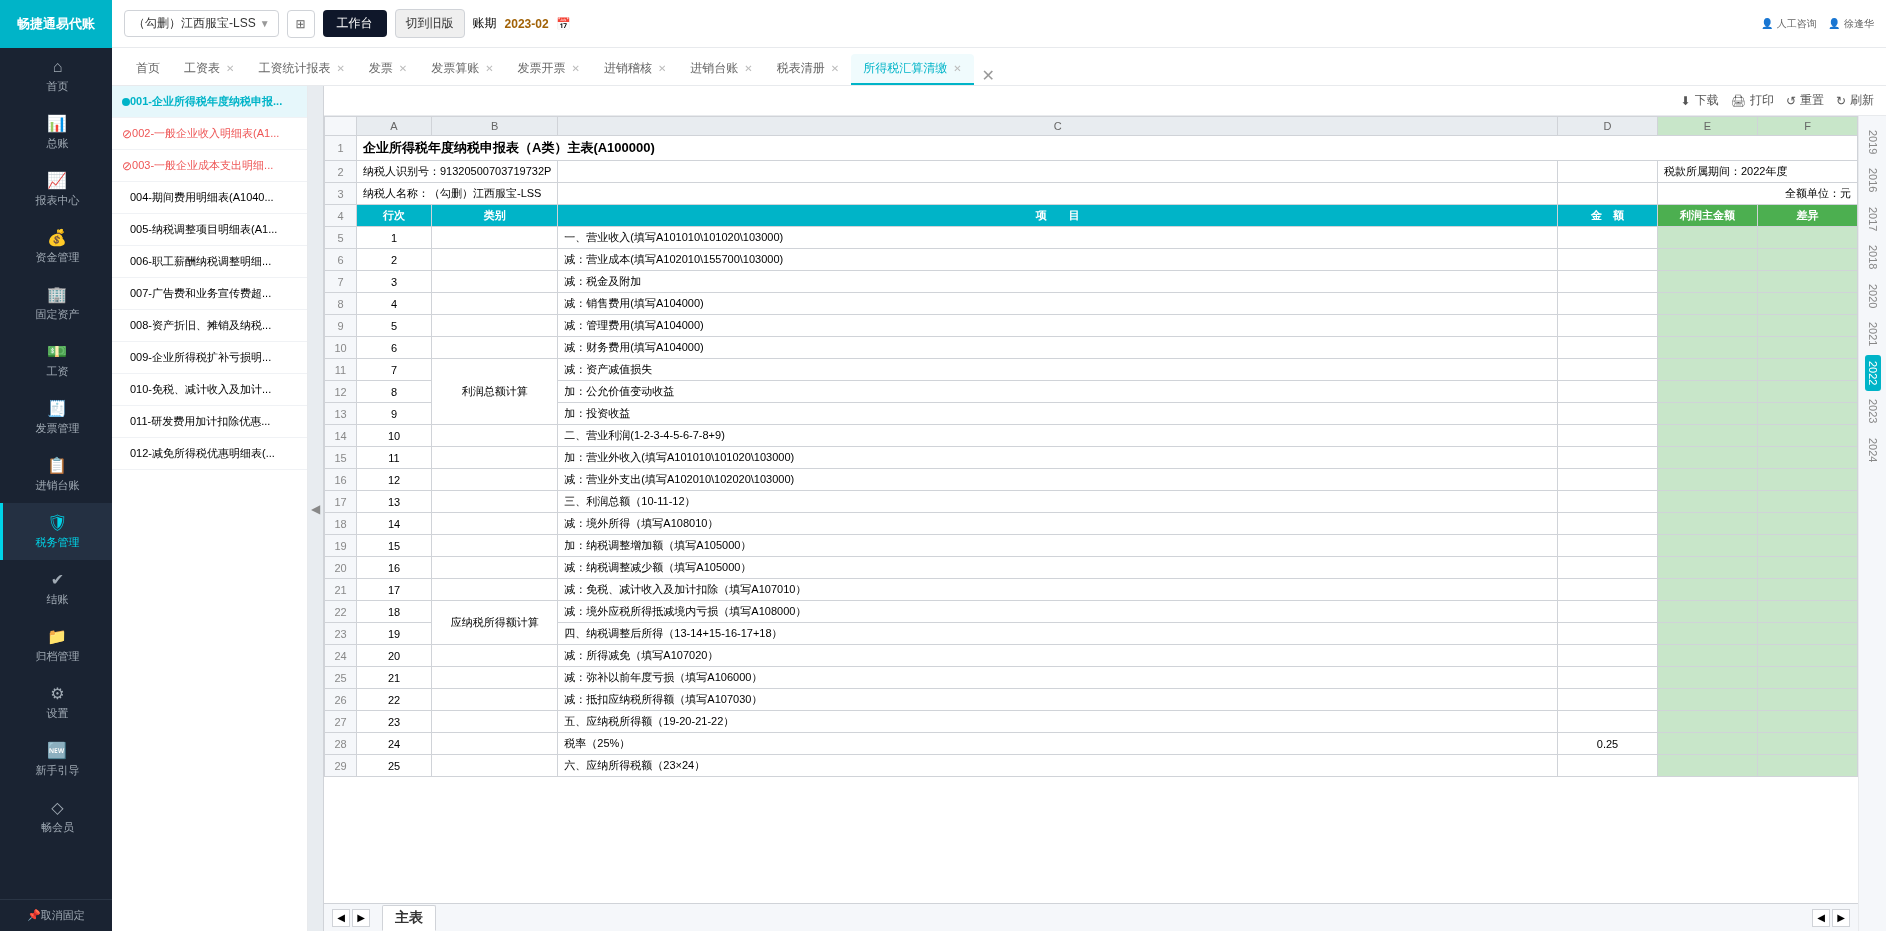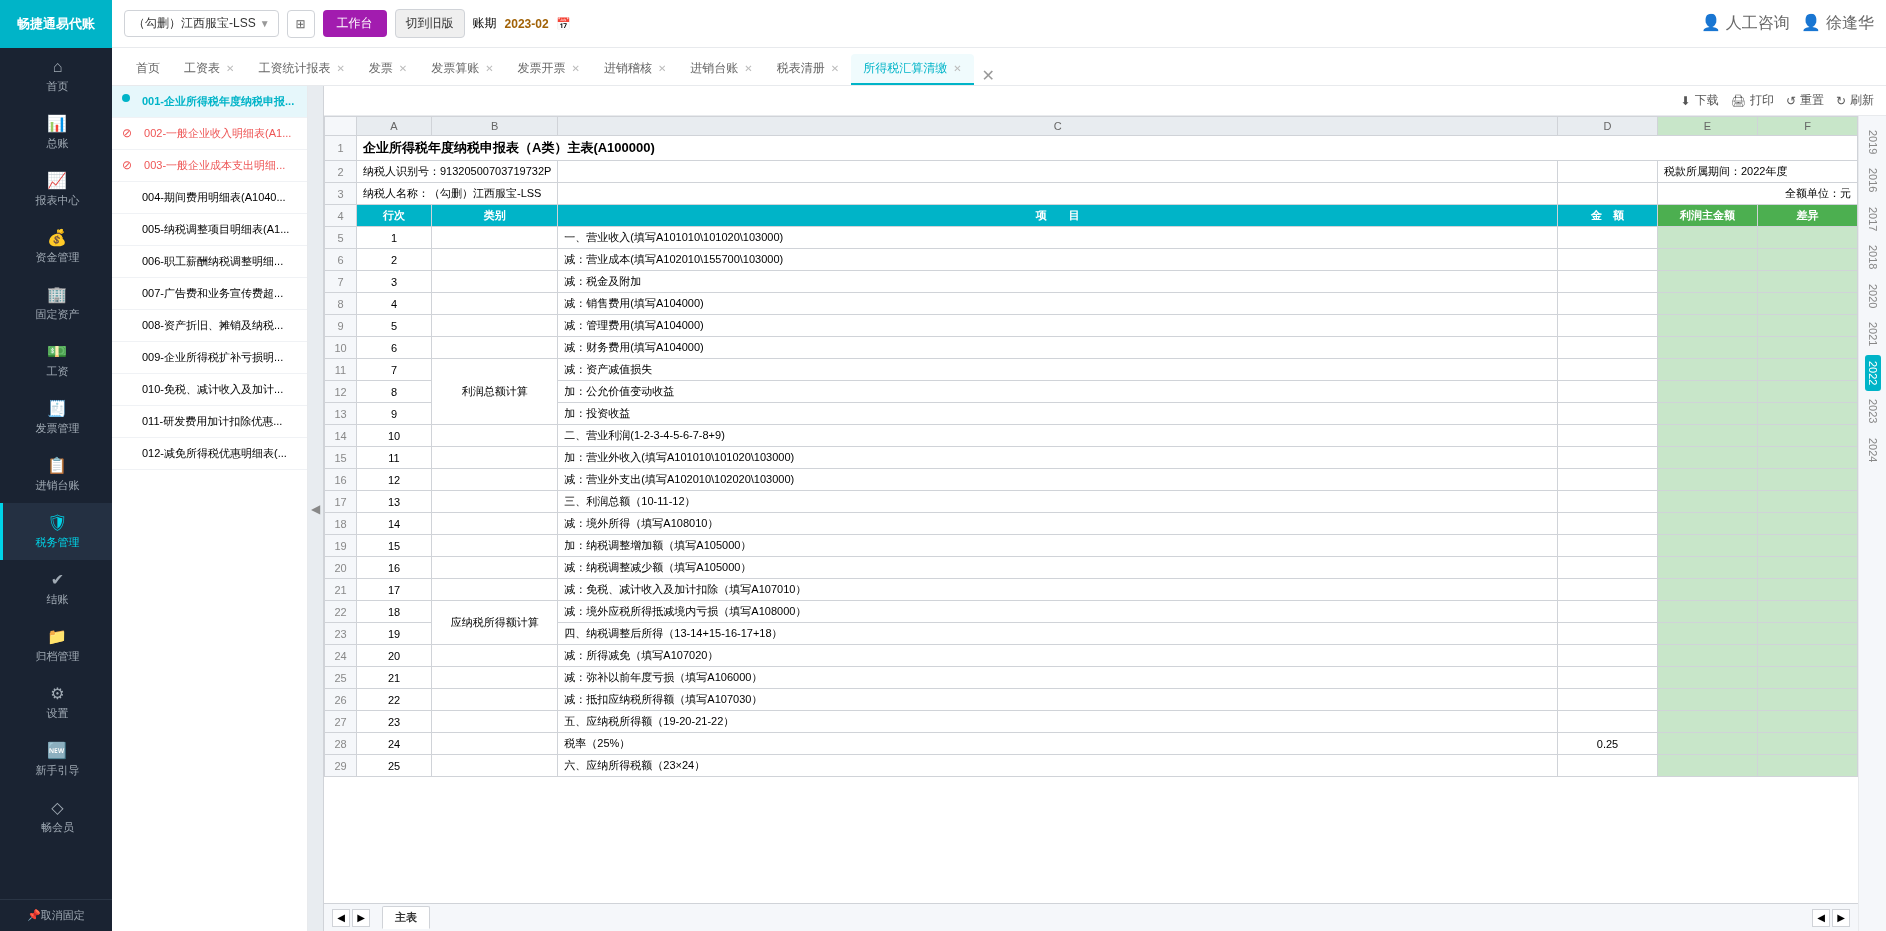--- a/index.html
+++ b/index.html
@@ -15,41 +15,41 @@
     .sidebar-footer { margin-top: auto; border-top: 1px solid #2a3545; padding: 8px 4px; display: flex; align-items: center; justify-content: center; color: #a0aab4; font-size: 11px; cursor: pointer; }
 
     
     .main { flex: 1; display: flex; flex-direction: column; overflow: hidden; }
 
     
     .topbar { height: 48px; background: #fff; display: flex; align-items: center; padding: 0 12px; border-bottom: 1px solid #e8eaed; gap: 8px; flex-shrink: 0; }
     .topbar-company { display: flex; align-items: center; gap: 4px; border: 1px solid #d0d3d8; border-radius: 4px; padding: 4px 8px; font-size: 12px; color: #333; cursor: pointer; }
     .topbar-company .arrow { color: #999; font-size: 10px; }
     .topbar-icon-btn { width: 28px; height: 28px; border: 1px solid #d0d3d8; border-radius: 4px; display: flex; align-items: center; justify-content: center; cursor: pointer; color: #666; }
-    .topbar-workbench { background: #a21caf; color: #fff; border: none; padding: 5px 14px; border-radius: 4px; font-size: 12px; cursor: pointer; }
+    .topbar-workbench { background: #0f172a; color: #fff; border: none; padding: 5px 14px; border-radius: 4px; font-size: 12px; cursor: pointer; }
     .topbar-switch { border: 1px solid #d0d3d8; padding: 5px 10px; border-radius: 4px; font-size: 12px; cursor: pointer; color: #333; }
-    .topbar-right { margin-left: auto; display: flex; align-items: center; gap: 12px; color: #666; font-size: 16px; }
+    .topbar-right { margin-left: auto; display: flex; align-items: center; gap: 12px; color: #666; font-size: 10px; }
     .topbar-right span { cursor: pointer; }
     .topbar-close { margin-left: auto; color: #999; cursor: pointer; font-size: 16px; }
 
     
     .tabbar { height: 38px; background: #fff; display: flex; align-items: flex-end; padding: 0 12px; border-bottom: 1px solid #e8eaed; flex-shrink: 0; overflow-x: auto; }
     .tab { display: flex; align-items: center; gap: 4px; padding: 6px 12px; font-size: 12px; color: #666; cursor: pointer; border-bottom: 2px solid transparent; white-space: nowrap; }
     .tab.active { color: #00b4c8; border-bottom: 2px solid #00b4c8; background: #f0fbfd; border-radius: 4px 4px 0 0; }
     .tab .close { color: #bbb; font-size: 10px; margin-left: 2px; }
 
     
     .notice-bar { background: #fff; padding: 6px 16px; font-size: 11px; color: #e57c00; border-bottom: 1px solid #f0e0c0; flex-shrink: 0; line-height: 1.5; }
 
     
     .content { flex: 1; display: flex; overflow: hidden; }
 
     
     .left-panel { width: 196px; background: #fff; border-right: 1px solid #e8eaed; overflow-y: auto; flex-shrink: 0; }
-    .left-panel-item { padding: 8px 10px; font-size: 11px; cursor: pointer; border-bottom: 1px solid #f0f2f5; display: flex; gap: 12px; }
+    .left-panel-item { padding: 8px 10px; font-size: 11px; cursor: pointer; border-bottom: 1px solid #f0f2f5; display: flex; align-items: center; gap: 0; }
     .left-panel-item.active { background: #e6f7fb; color: #00b4c8; font-weight: bold; }
     .left-panel-item.error { color: #e55; }
     .left-panel-item .bullet { width: 8px; height: 8px; border-radius: 50%; flex-shrink: 0; }
     .bullet-blue { background: #00b4c8; }
     .bullet-none { background: transparent; }
 
     
     .right-panel { flex: 1; display: flex; flex-direction: column; overflow: hidden; }
 
     
@@ -70,21 +70,21 @@
     .col-a { width: 60px; text-align: center; }
     .col-b { width: 100px; text-align: center; }
     .col-c { min-width: 320px; }
     .col-d { width: 100px; text-align: center; }
     .col-e { width: 100px; background: #c8e6c9 !important; text-align: center; }
     .col-f { width: 100px; background: #c8e6c9 !important; text-align: center; }
     .light-green { background: #e8f5e9; }
 
     
     .sheet-tabs { height: 28px; background: #f5f7fa; border-top: 1px solid #d0d3d8; display: flex; align-items: center; padding: 0 8px; gap: 4px; flex-shrink: 0; }
-    .sheet-tab { padding: 3px 12px; font-size: 11px; border: 1px solid #d0d3d8; background: #fff; cursor: pointer; border-radius: 2px 2px 0 0; }
+    .sheet-tab { padding: 3px 12px; font-size: 14px; border: 1px solid #d0d3d8; background: #fff; cursor: pointer; border-radius: 2px 2px 0 0; }
     .sheet-tab.active { background: #fff; border-bottom-color: #fff; color: #333; font-weight: bold; }
     .sheet-nav { display: flex; gap: 2px; margin-right: 8px; }
     .sheet-nav button { width: 18px; height: 18px; background: #fff; border: 1px solid #d0d3d8; cursor: pointer; font-size: 10px; display: flex; align-items: center; justify-content: center; }
     .scrollbar-nav { display: flex; align-items: center; margin-left: auto; gap: 2px; }
     .scrollbar-nav button { width: 18px; height: 18px; background: #fff; border: 1px solid #d0d3d8; cursor: pointer; font-size: 10px; }
 
     
     .collapse-btn { width: 16px; background: #e8ecf0; border: none; cursor: pointer; color: #888; font-size: 12px; border-right: 1px solid #d0d3d8; display: flex; align-items: center; justify-content: center; flex-shrink: 0; }
   </style>
 </head>

